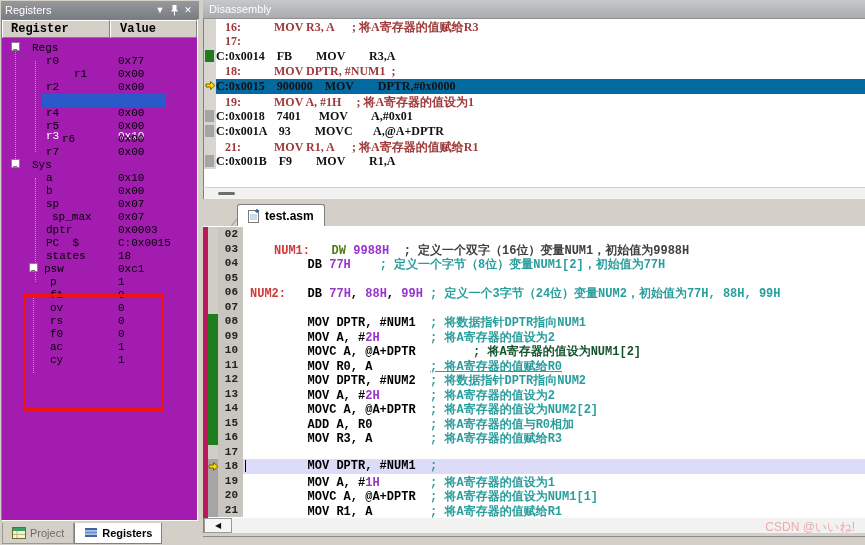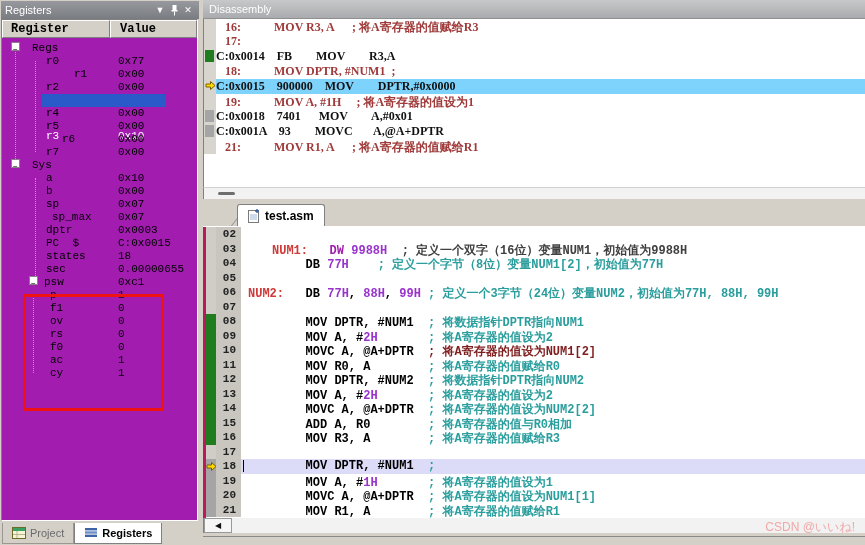--- a/index.html
+++ b/index.html
@@ -47,34 +47,34 @@
   
   .dis-caption { top:0; height:19px; background:linear-gradient(180deg,#c6c8ca,#a9abae);
     color:#fdfdfd; font-size:11px; display:flex; align-items:center; padding:0 6px;
     border-bottom:1px solid #8f8f8f; }
   .dis-body { top:19px; height:168px; background:#fff; border-left:1px solid #808080; overflow:hidden; }
   .dline { display:flex; height:15px; line-height:15px; white-space:pre;
     font:bold 12px "Liberation Mono", monospace; }
   .dgut { width:12px; flex:none; background:#d8d5ce; position:relative; }
   .dmark { position:absolute; left:1px; top:1px; width:9px; height:12px; }
   .dtext { flex:1; padding-left:0;font-family:Liberation Serif, serif; }
-  .dline.hl .dtext { background:#7dd3fc; }
+  .dline.hl .dtext { background:#0369a1; }
   .dis-hsb { top:187px; height:12px; background:#f2f2f2; border-left:1px solid #808080;
     border-top:1px solid #d0d0d0; position:absolute; }
   .dis-thumb { position:absolute; left:14px; top:4px; width:17px; height:3px; background:#6e6e6e; border-radius:2px; }
 
   
   .ed-tabbar { top:199px; height:28px; background:#d4d0c8; position:absolute; }
   .tab-diag { position:absolute; left:24px; top:6px; width:1px; height:26px; background:#9a9a9a;
     transform:rotate(38deg); transform-origin:bottom; }
   .ed-tab { position:absolute; left:34px; top:5px; height:23px; background:#fff;
     border:1px solid #808080; border-bottom:none; border-radius:3px 3px 0 0;
     display:flex; align-items:center; gap:5px; padding:0 10px; font:bold 12px "Liberation Sans", sans-serif; }
   .ed-tab-under { position:absolute; left:0; top:27px; width:662px; height:1px; background:#fff; }
-  .ed-body { top:227px; height:291px; background:#fff; border-left:3px solid #be185d; overflow:hidden; position:absolute; }
+  .ed-body { top:227px; height:291px; background:#fff; border-left:5px solid #be185d; overflow:hidden; position:absolute; }
   .eline { display:flex; height:14.5px; line-height:14.5px; white-space:pre;
     font:bold 12px "Liberation Mono", monospace; }
   .emark { width:10px; flex:none; background:#d0cdc6; }
   .emark.green { background:#1f7d1f; }
   .emark.gray  { background:#a5a5a5; }
   .emark { position:relative; }
   .emark svg { position:absolute; left:0; top:2px; }
   .enum { width:25px; flex:none; background:#c9c6c0; color:#222; font:bold 11px "Liberation Mono",monospace;
     padding-right:5px; text-align:right; line-height:14.5px; }
   .etext { flex:1; padding-left:7px; position:relative; }
@@ -179,24 +179,20 @@
             <span class="lbl" style="left: 44px;">dptr</span>
             <span class="val">0x0003</span>
           </div>
           <div class="trow">
             <span class="lbl" style="left: 44px;">PC  $</span>
             <span class="val">C:0x0015</span>
           </div>
           <div class="trow">
             <span class="lbl" style="left: 44px; font-family: Liberation Mono, monospace;">states</span>
             <span class="val">18</span>
-          </div>
-          <div class="trow">
-            <span class="lbl" style="left: 44px;">sec</span>
-            <span class="val">0.00000655</span>
           </div>
           <div class="trow">
             <span class="exp" style="left: 27px;">−</span>
             <span class="lbl" style="left: 42px;">psw</span>
             <span class="val">0xc1</span>
           </div>
           <div class="trow">
             <span class="lbl" style="left: 48px;">p</span>
             <span class="val">1</span>
           </div>
@@ -256,20 +252,21 @@
       <div class="dline"><div class="dgut"></div><div class="dtext" style="color: rgb(160, 58, 58);">   17:</div></div>
       <div class="dline"><div class="dgut"><div class="dmark" style="background: rgb(31, 125, 31);"></div></div><div class="dtext" style="color: rgb(17, 17, 17);">C:0x0014    FB        MOV        R3,A</div></div>
       <div class="dline"><div class="dgut"></div><div class="dtext" style="color: rgb(160, 58, 58);">   18:           MOV DPTR, #NUM1  ;</div></div>
       <div class="dline hl"><div class="dgut"><div class="dmark"><svg width="11" height="11" viewBox="0 0 11 11">
               <polygon points="1,4 5.5,4 5.5,1.5 10,5.5 5.5,9.5 5.5,7 1,7" fill="#ffd800" stroke="#7a6200" stroke-width="1"></polygon>
             </svg></div></div><div class="dtext" style="color: rgb(17, 17, 17);">C:0x0015    900000    MOV        DPTR,#0x0000</div></div>
       <div class="dline"><div class="dgut"></div><div class="dtext" style="color: rgb(160, 58, 58);">   19:           MOV A, #1H     ; 将A寄存器的值设为1</div></div>
       <div class="dline"><div class="dgut"><div class="dmark" style="background: rgb(165, 165, 165);"></div></div><div class="dtext" style="color: rgb(17, 17, 17);">C:0x0018    7401      MOV        A,#0x01</div></div>
       <div class="dline"><div class="dgut"><div class="dmark" style="background: rgb(165, 165, 165);"></div></div><div class="dtext" style="color: rgb(17, 17, 17);">C:0x001A    93        MOVC       A,@A+DPTR</div></div>
       <div class="dline"><div class="dgut"></div><div class="dtext" style="color: rgb(160, 58, 58);">   21:           MOV R1, A      ; 将A寄存器的值赋给R1</div></div>
+      <div class="dline"><div class="dgut"><div class="dmark" style="background: rgb(165, 165, 165);"></div></div><div class="dtext" style="color: rgb(17, 17, 17);">C:0x001B    F9        MOV        R1,A</div></div>
     </div>
   <div class="rt dis-hsb">
     <div class="dis-thumb"></div>
   </div>
 
   <div class="rt ed-tabbar">
     <div class="tab-diag"></div>
     <div class="ed-tab">
       <svg width="12" height="14" viewBox="0 0 12 14">
         <rect x="0.5" y="1.5" width="10" height="12" fill="#fff" stroke="#7a7a7a"></rect>
@@ -277,29 +274,29 @@
         <line x1="2" y1="8" x2="9" y2="8" stroke="#9db6d8" stroke-width="1"></line>
         <line x1="2" y1="10" x2="9" y2="10" stroke="#9db6d8" stroke-width="1"></line>
         <path d="M9 0 v4 M7 2 h4" stroke="#3a5f9e" stroke-width="1.4"></path>
       </svg>
       <span>test.asm</span>
     </div>
     <div class="ed-tab-under"></div>
   </div>
   <div class="rt ed-body" id="edBody">
       <div class="eline"><div class="emark"></div><div class="enum">02</div><div class="etext"></div></div>
-      <div class="eline"><div class="emark"></div><div class="enum">03</div><div class="etext"><span style="color: rgb(208, 58, 58); margin-left: 24px;">NUM1:</span><span style="color: #a21caf; text-align: right;">   DW </span><span style="color: rgb(153, 51, 204);">9988H</span><span style="color: rgb(0, 0, 0);">  </span><span style="color: #404040;">; 定义一个双字（16位）变量NUM1，初始值为9988H</span></div></div>
+      <div class="eline"><div class="emark"></div><div class="enum">03</div><div class="etext"><span style="color: rgb(208, 58, 58); margin-left: 24px;">NUM1:</span><span style="color: #4d7c0f; text-align: right;">   DW </span><span style="color: rgb(153, 51, 204);">9988H</span><span style="color: rgb(0, 0, 0);">  </span><span style="color: #404040;">; 定义一个双字（16位）变量NUM1，初始值为9988H</span></div></div>
       <div class="eline"><div class="emark"></div><div class="enum">04</div><div class="etext"><span style="color: rgb(0, 0, 0);">        DB </span><span style="color: rgb(153, 51, 204);">77H</span><span style="color: rgb(0, 0, 0);">    </span><span style="color: rgb(42, 157, 157);">; 定义一个字节（8位）变量NUM1[2]，初始值为77H</span></div></div>
       <div class="eline"><div class="emark"></div><div class="enum">05</div><div class="etext"></div></div>
       <div class="eline"><div class="emark"></div><div class="enum">06</div><div class="etext"><span style="color: rgb(208, 58, 58);">NUM2:</span><span style="color: rgb(0, 0, 0);">   DB </span><span style="color: rgb(153, 51, 204);">77H</span><span style="color: rgb(0, 0, 0);">, </span><span style="color: rgb(153, 51, 204);">88H</span><span style="color: rgb(0, 0, 0);">, </span><span style="color: rgb(153, 51, 204);">99H</span><span style="color: rgb(0, 0, 0);"> </span><span style="color: rgb(42, 157, 157);">; 定义一个3字节（24位）变量NUM2，初始值为77H, 88H, 99H</span></div></div>
       <div class="eline"><div class="emark"></div><div class="enum">07</div><div class="etext"></div></div>
       <div class="eline"><div class="emark green"></div><div class="enum">08</div><div class="etext"><span style="color: rgb(0, 0, 0);">        MOV DPTR, #NUM1  </span><span style="color: rgb(42, 157, 157);">; 将数据指针DPTR指向NUM1</span></div></div>
       <div class="eline"><div class="emark green"></div><div class="enum">09</div><div class="etext"><span style="color: rgb(0, 0, 0);">        MOV A, #</span><span style="color: rgb(153, 51, 204);">2H</span><span style="color: rgb(0, 0, 0);">       </span><span style="color: rgb(42, 157, 157);">; 将A寄存器的值设为2</span></div></div>
-      <div class="eline"><div class="emark green"></div><div class="enum">10</div><div class="etext"><span style="color: rgb(0, 0, 0);">        MOVC A, @A+DPTR  </span><span style="color: #7f1d1d;">; 将A寄存器的值设为NUM1[2]</span></div></div>
-      <div class="eline"><div class="emark green"></div><div class="enum">11</div><div class="etext"><span style="color: rgb(0, 0, 0);">        MOV R0, A        </span><span style="color: rgb(42, 157, 157);">; 将A寄存器的值赋给R0</span></div></div>
+      <div class="eline"><div class="emark green"></div><div class="enum">10</div><div class="etext"><span style="color: rgb(0, 0, 0);">        MOVC A, @A+DPTR  </span><span style="color: #14532d; margin-left: 43px;">; 将A寄存器的值设为NUM1[2]</span></div></div>
+      <div class="eline"><div class="emark green"></div><div class="enum">11</div><div class="etext"><span style="color: rgb(0, 0, 0);">        MOV R0, A        </span><span style="color: rgb(42, 157, 157); text-decoration: underline;">; 将A寄存器的值赋给R0</span></div></div>
       <div class="eline"><div class="emark green"></div><div class="enum">12</div><div class="etext"><span style="color: rgb(0, 0, 0);">        MOV DPTR, #NUM2  </span><span style="color: rgb(42, 157, 157);">; 将数据指针DPTR指向NUM2</span></div></div>
       <div class="eline"><div class="emark green"></div><div class="enum">13</div><div class="etext"><span style="color: rgb(0, 0, 0);">        MOV A, #</span><span style="color: rgb(153, 51, 204);">2H</span><span style="color: rgb(0, 0, 0);">       </span><span style="color: rgb(42, 157, 157);">; 将A寄存器的值设为2</span></div></div>
       <div class="eline"><div class="emark green"></div><div class="enum">14</div><div class="etext"><span style="color: rgb(0, 0, 0);">        MOVC A, @A+DPTR  </span><span style="color: rgb(42, 157, 157);">; 将A寄存器的值设为NUM2[2]</span></div></div>
       <div class="eline"><div class="emark green"></div><div class="enum">15</div><div class="etext"><span style="color: rgb(0, 0, 0);">        ADD A, R0        </span><span style="color: rgb(42, 157, 157);">; 将A寄存器的值与R0相加</span></div></div>
       <div class="eline"><div class="emark green"></div><div class="enum">16</div><div class="etext"><span style="color: rgb(0, 0, 0);">        MOV R3, A        </span><span style="color: rgb(42, 157, 157);">; 将A寄存器的值赋给R3</span></div></div>
       <div class="eline"><div class="emark"></div><div class="enum">17</div><div class="etext"></div></div>
       <div class="eline current"><div class="emark gray"><svg width="11" height="11" viewBox="0 0 11 11">
             <polygon points="1,4 5.5,4 5.5,1.5 10,5.5 5.5,9.5 5.5,7 1,7" fill="#ffd800" stroke="#7a6200" stroke-width="1"></polygon>
           </svg></div><div class="enum">18</div><div class="etext"><div class="cursor"></div><span style="color: rgb(0, 0, 0);">        MOV DPTR, #NUM1  </span><span style="color: rgb(42, 157, 157);">;</span></div></div>
       <div class="eline"><div class="emark gray"></div><div class="enum">19</div><div class="etext"><span style="color: rgb(0, 0, 0);">        MOV A, #</span><span style="color: rgb(153, 51, 204);">1H</span><span style="color: rgb(0, 0, 0);">       </span><span style="color: rgb(42, 157, 157);">; 将A寄存器的值设为1</span></div></div>

